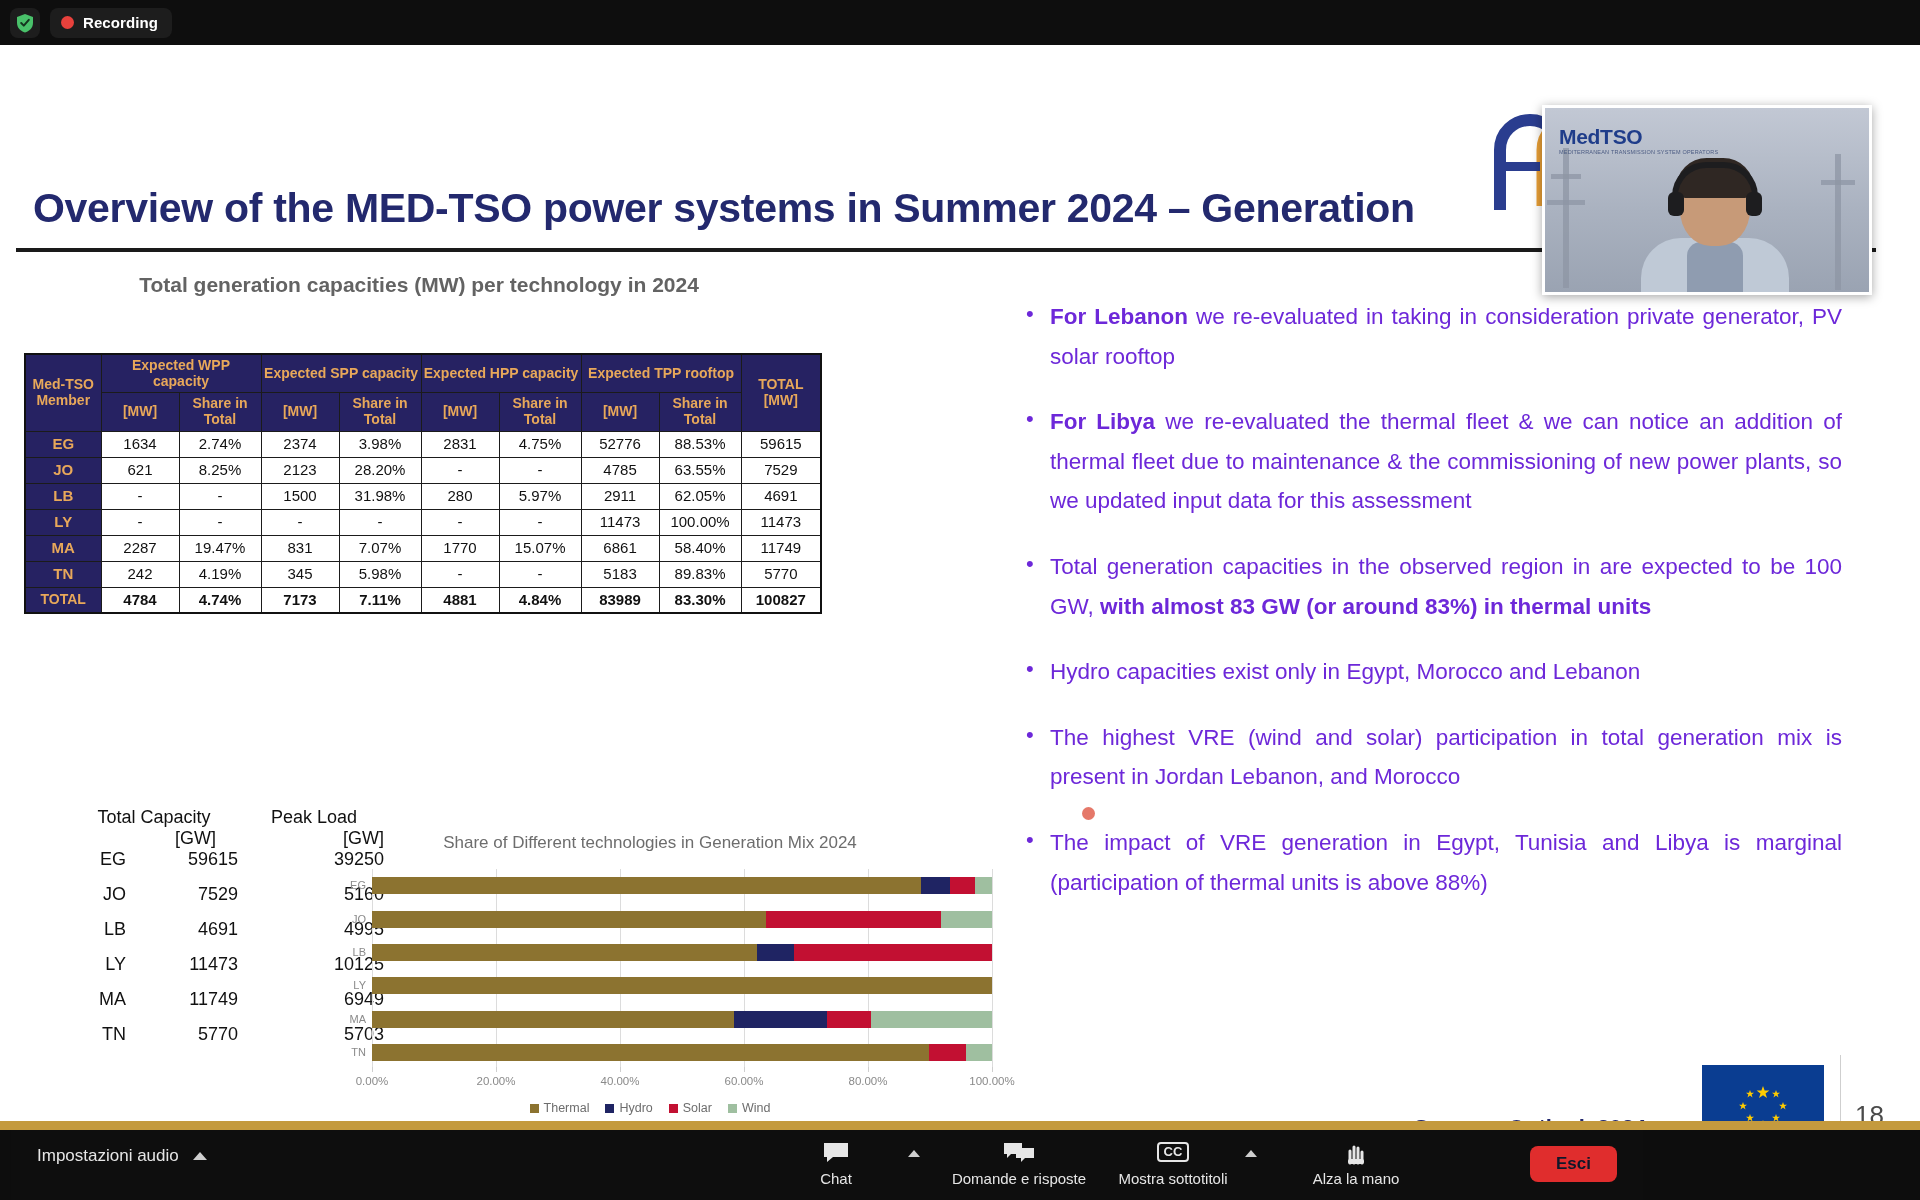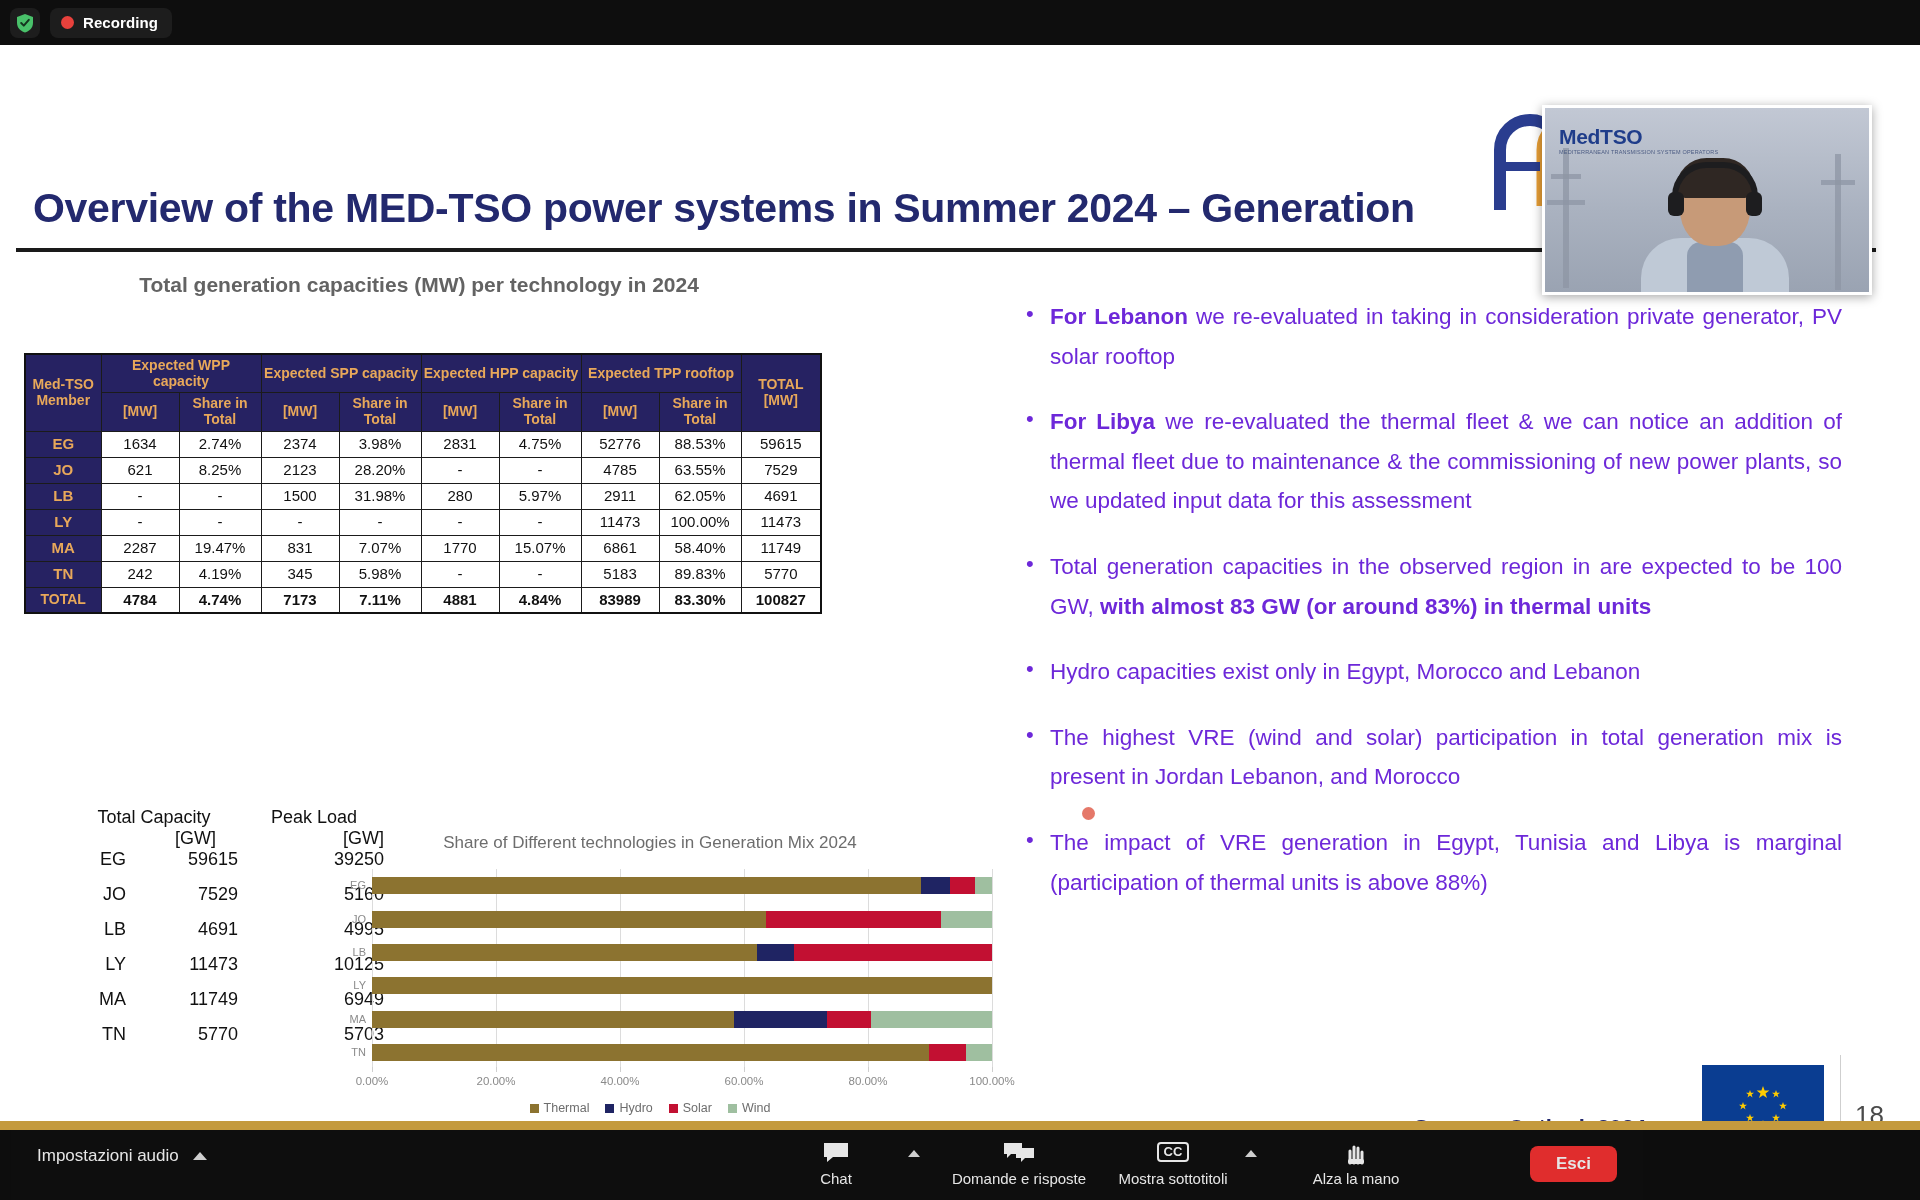--- a/index.html
+++ b/index.html
@@ -221,21 +221,21 @@
   #tools { position: absolute; left: 770px; top: 8px; display: flex; align-items: flex-start; gap: 44px; }
   .tool { display: flex; flex-direction: column; align-items: center; gap: 4px; width: 110px; }
   .tool .tlabel { font-size: 15px; color: #e6e6e6; white-space: nowrap; }
   .tool-ic { height: 28px; display: flex; align-items: center; justify-content: center; }
   .tool-wrap { display: flex; align-items: flex-start; gap: 17px; }
   .mini-caret { width: 0; height: 0; border-left: 6px solid transparent;
                 border-right: 6px solid transparent; border-bottom: 7px solid #cfcfcf; margin-top: 12px; }
   .cc-box { border: 2px solid #e6e6e6; border-radius: 4px; padding: 1px 5px;
             font-size: 13px; font-weight: bold; line-height: 1.1; }
   #leave-btn {
-    position: absolute; right: 26px; top: 16px; background: #e02d2d; color: #e5e5e5;
+    position: absolute; right: 26px; top: 16px; background: #e02d2d; color: #0f172a;
     border: none; border-radius: 8px; padding: 8px 26px; font-size: 17px; font-weight: bold;
     font-family: "Liberation Sans", sans-serif; cursor: pointer;
   }
 </style>
 </head>
 <body>
 
 <div id="topbar">
   <div class="shield-chip">
     <svg width="18" height="20" viewBox="0 0 18 20" aria-hidden="true">

